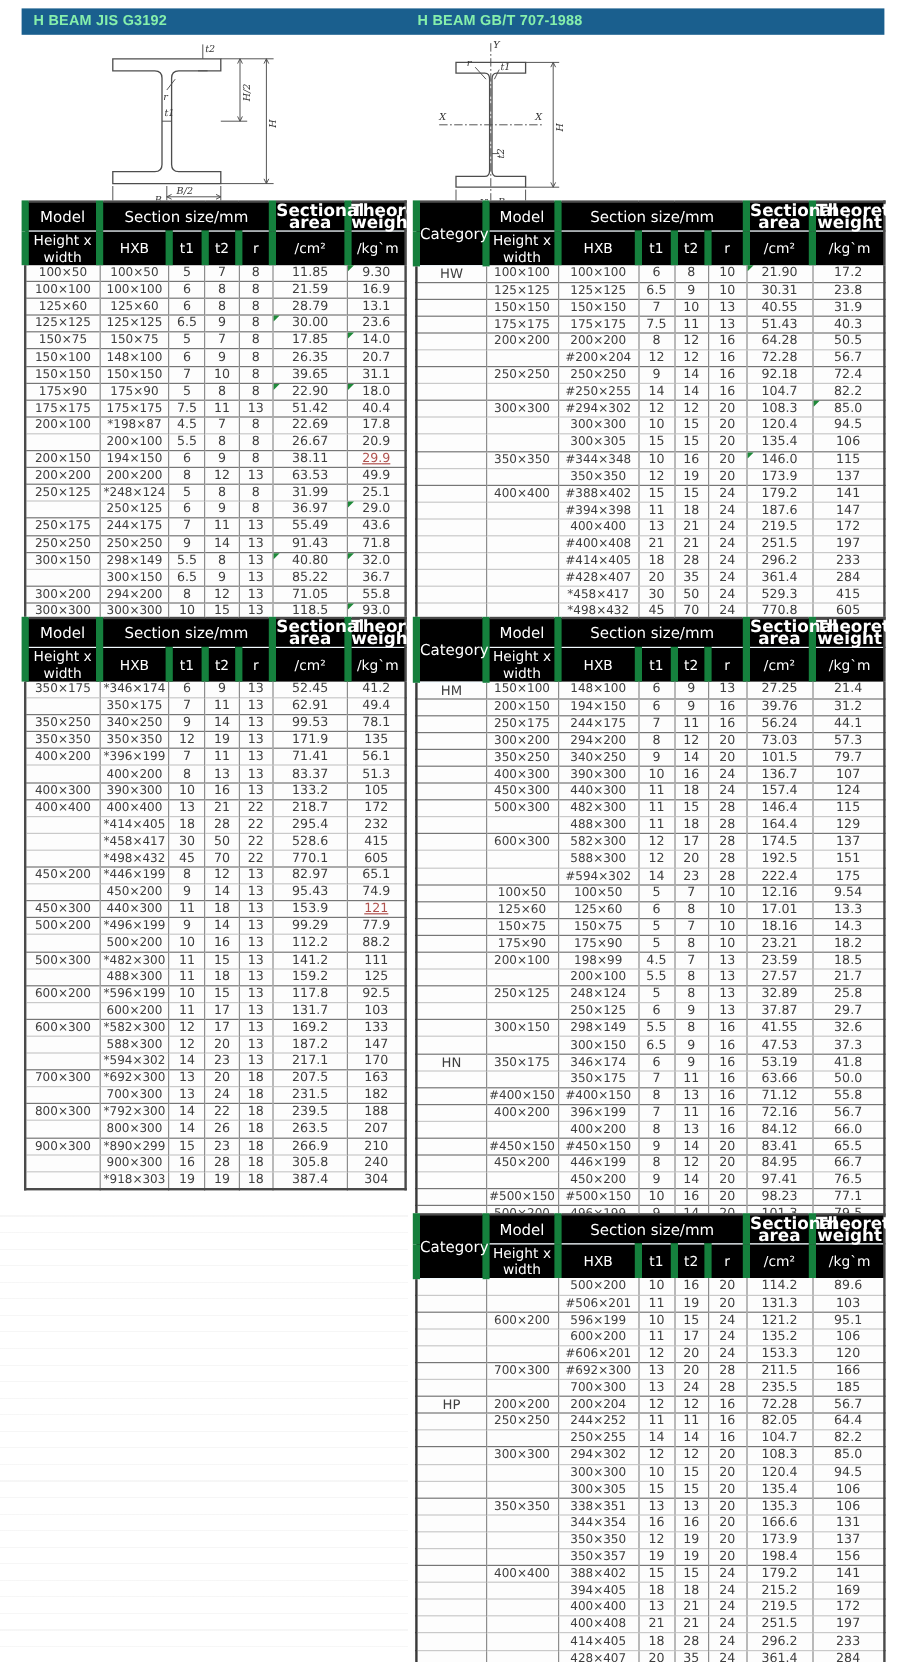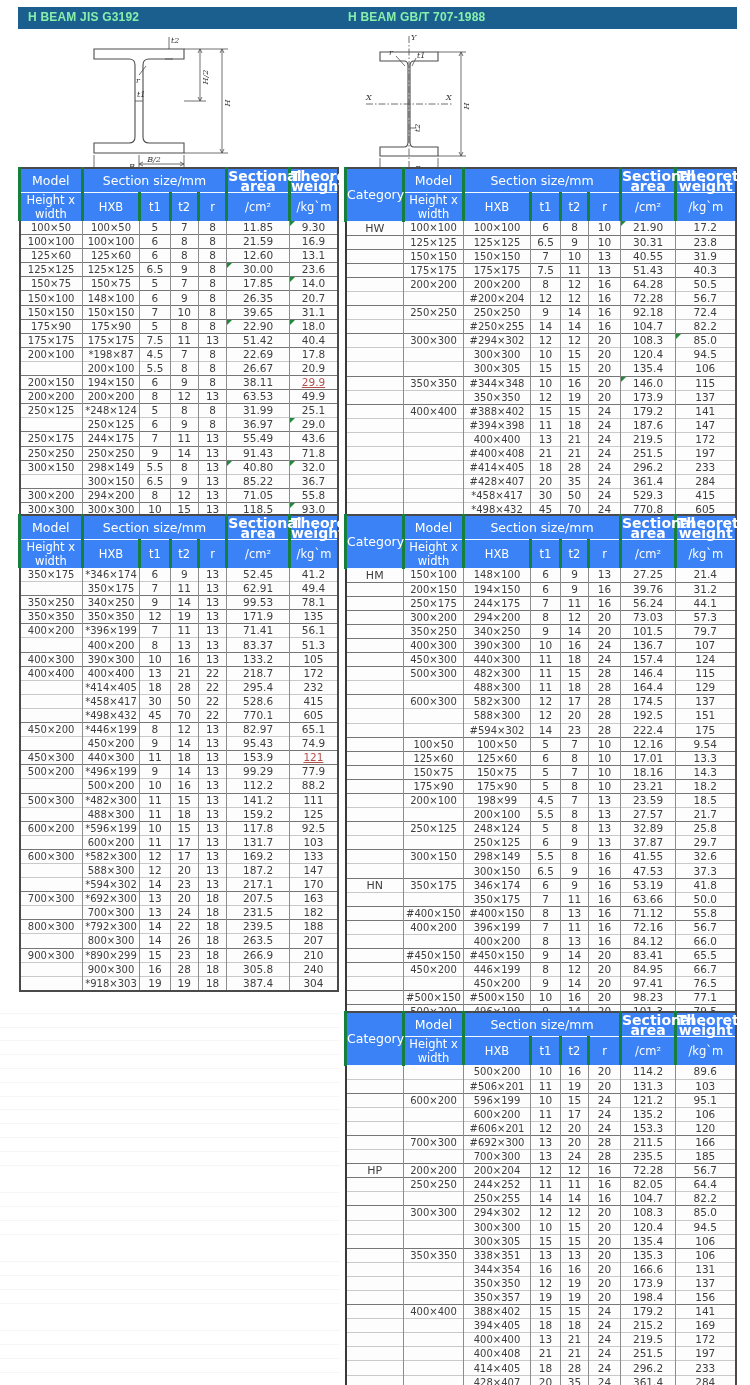--- a/index.html
+++ b/index.html
@@ -23,22 +23,22 @@
 
   
   table.tbl{position:absolute;border-collapse:collapse;table-layout:fixed;
         border:2px solid #4a4a4a;background:#fdfdfd;}
   #t-jis1{left:18px;top:167px;width:321px;}
   #t-hw  {left:344px;top:167px;width:392px;border-left:2.5px solid #3a3a3a;}
   #t-jis2{left:18px;top:514px;width:321px;}
   #t-hm  {left:344px;top:514px;width:392px;border-left:2.5px solid #3a3a3a;}
   #t-hp  {left:344px;top:1011px;width:392px;border-left:2.5px solid #3a3a3a;}
 
-  .tbl th{background:#3b82f6;color:#fff;font-weight:normal;padding:0;
-        border-left:3px solid #15803d;vertical-align:middle;text-align:center;}
+  .tbl th{background:#000000;color:#fff;font-weight:normal;padding:0;
+        border-left:6px solid #15803d;vertical-align:middle;text-align:center;}
   .tbl thead tr:first-child th{height:23px;font-size:12.5px;border-bottom:1px solid #f2fbff;}
   .tbl thead tr:first-child th.narrow{font-size:14px;line-height:10px;font-weight:bold;}
   .tbl thead tr:last-child th{height:16px;font-size:11.5px;}
   .tbl thead th.hxw{font-size:8.5px;}
   .tbl td{padding:0;height:13.1px;line-height:13px;text-align:center;
         font-size:10.5px;color:#3e3e3e;border-left:1px solid #8d8d8d;
         border-top:1px solid #c9c9c9;position:relative;white-space:nowrap;}
   .tbl tr.grp td{border-top:1px solid #767676;}
   .tbl tbody tr:first-child td{border-top:none;}
   .tbl td.c-model,.tbl td.c-hxb{font-size:10px;}
@@ -181,21 +181,21 @@
           <td>8</td>
           <td>21.59</td>
           <td>16.9</td>
         </tr>
         <tr class="grp">
           <td class="c-model">125×60</td>
           <td class="c-hxb">125×60</td>
           <td>6</td>
           <td>8</td>
           <td>8</td>
-          <td>12.60</td>
+          <td>28.79</td>
           <td>13.1</td>
         </tr>
         <tr class="grp">
           <td class="c-model">125×125</td>
           <td class="c-hxb">125×125</td>
           <td>6.5</td>
           <td>9</td>
           <td>8</td>
           <td class="tri">30.00</td>
           <td>23.6</td>

